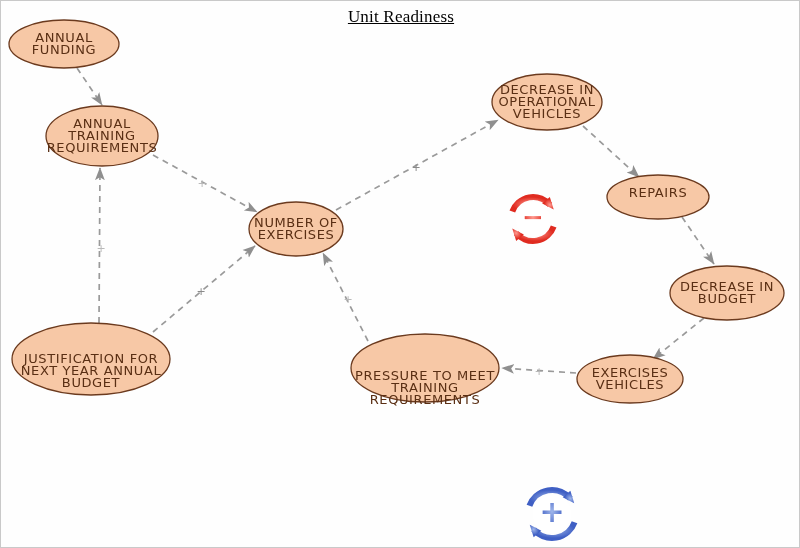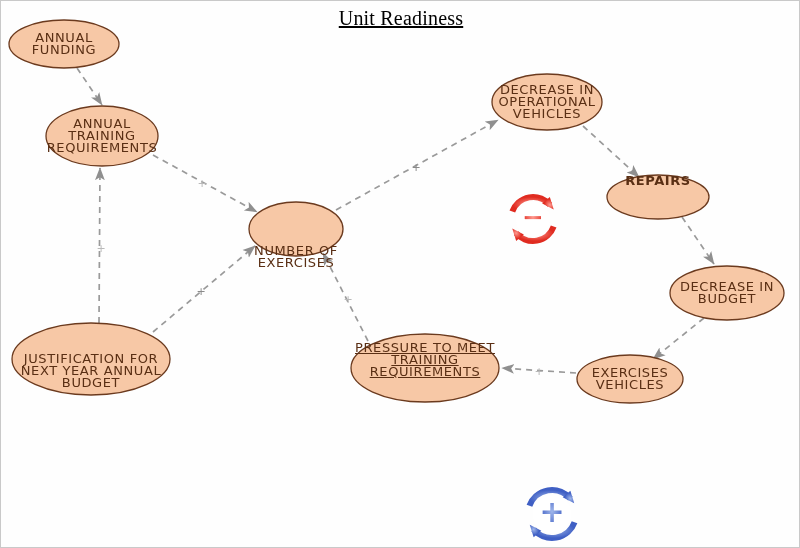--- a/index.html
+++ b/index.html
@@ -24,21 +24,21 @@
     width: 800px;
     height: 548px;
   }
   .diagram-title {
     position: absolute;
     left: 0;
     top: 6px;
     width: 800px;
     text-align: center;
     font-family: "Liberation Serif", "DejaVu Serif", serif;
-    font-size: 20px;
+    font-size: 17px;
     color: #000000;
     text-decoration: underline;
     letter-spacing: 0.2px;
     white-space: nowrap;
   }
   .node-label {
     position: absolute;
     color: #5a2f14;
     font-family: "DejaVu Sans", sans-serif;
     font-size: 13px;
@@ -122,32 +122,32 @@
         </g>
       </g>
   </svg>
 
   <div id="labels-layer">
       <div class="node-label" style="left: 63px; top: 43px; width: 126px;">ANNUAL
 FUNDING</div>
       <div class="node-label" style="left: 101px; top: 135px; width: 128px;">ANNUAL
 TRAINING
 REQUIREMENTS</div>
-      <div class="node-label" style="left: 295px; top: 228px; width: 110px; margin-top: 28px;">NUMBER OF
+      <div class="node-label" style="left: 295px; top: 228px; width: 110px;">NUMBER OF
 EXERCISES</div>
       <div class="node-label" style="left: 90px; top: 370px; width: 174px;">JUSTIFICATION FOR
 NEXT YEAR ANNUAL
 BUDGET</div>
-      <div class="node-label" style="left: 424px; top: 359px; width: 164px; text-decoration: underline;">PRESSURE TO MEET
+      <div class="node-label" style="left: 424px; top: 387px; width: 164px;">PRESSURE TO MEET
 TRAINING
 REQUIREMENTS</div>
       <div class="node-label" style="left: 546px; top: 101px; width: 126px;">DECREASE IN
 OPERATIONAL
 VEHICLES</div>
-      <div class="node-label" style="left: 657px; top: 180px; width: 118px; font-weight: bold;">REPAIRS</div>
+      <div class="node-label" style="left: 657px; top: 192px; width: 118px;">REPAIRS</div>
       <div class="node-label" style="left: 726px; top: 292px; width: 130px;">DECREASE IN
 BUDGET</div>
       <div class="node-label" style="left: 629px; top: 378px; width: 122px;">EXERCISES
 VEHICLES</div>
     </div>
   <div id="signs-layer">
       <div class="edge-sign faint" style="left: 201px; top: 182px;">+</div>
       <div class="edge-sign faint" style="left: 100px; top: 247px;">+</div>
       <div class="edge-sign" style="left: 200px; top: 290px;">+</div>
       <div class="edge-sign faint" style="left: 347px; top: 298px;">+</div>

